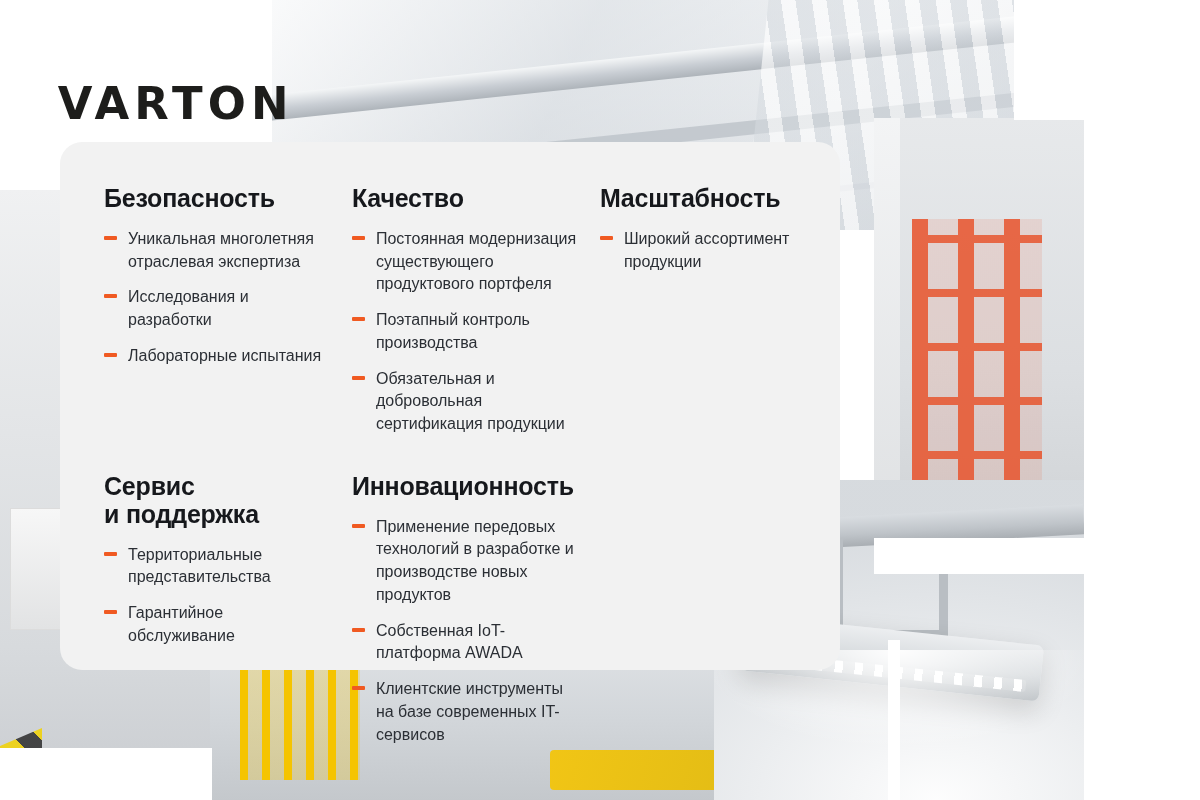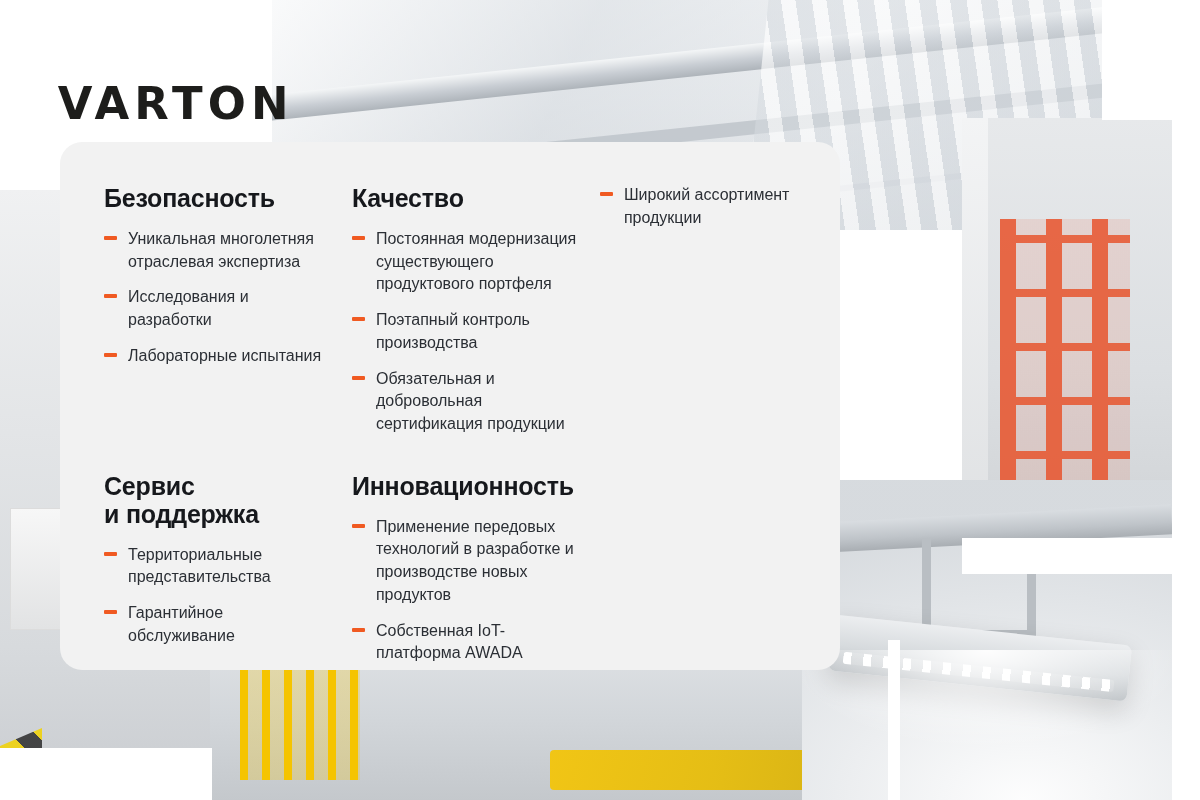--- a/index.html
+++ b/index.html
@@ -9,21 +9,21 @@
   body {
     width: 1200px;
     height: 800px;
     font-family: "Liberation Sans", sans-serif;
     background: #ffffff;
     overflow: hidden;
   }
 
   .slide {
     position: relative;
-    width: 1172px;
+    width: 1084px;
     height: 800px;
     overflow: hidden;
     background: #ffffff;
   }
 
   
   .bg {
     position: absolute;
     inset: 0;
   }
@@ -394,20 +394,21 @@
       <div class="col col-b">
         <h2 class="block-title">Качество</h2>
         <ul class="bullets">
           <li><span class="dash"></span><span>Постоянная модернизация существующего продуктового портфеля</span></li>
           <li><span class="dash"></span><span>Поэтапный контроль производства</span></li>
           <li><span class="dash"></span><span>Обязательная и добровольная сертификация продукции</span></li>
         </ul>
       </div>
 
       <div class="col col-c">
+        <h2 class="block-title">Масштабность</h2>
         <ul class="bullets">
           <li><span class="dash"></span><span>Широкий ассортимент продукции</span></li>
         </ul>
       </div>
 
     </div>
 
     <div class="row row-2">
 
       <div class="col col-a">
@@ -419,20 +420,21 @@
           <li><span class="dash"></span><span>Территориальные представительства</span></li>
           <li><span class="dash"></span><span>Гарантийное обслуживание</span></li>
         </ul>
       </div>
 
       <div class="col col-b">
         <h2 class="block-title">Инновационность</h2>
         <ul class="bullets">
           <li><span class="dash"></span><span>Применение передовых технологий в разработке и производстве новых продуктов</span></li>
           <li><span class="dash"></span><span>Собственная IoT-платформа AWADA</span></li>
+          <li><span class="dash"></span><span>Клиентские инструменты на базе современных IT-сервисов</span></li>
         </ul>
       </div>
 
       <div class="col col-c"></div>
 
     </div>
 
   </div>
 
 </div>

